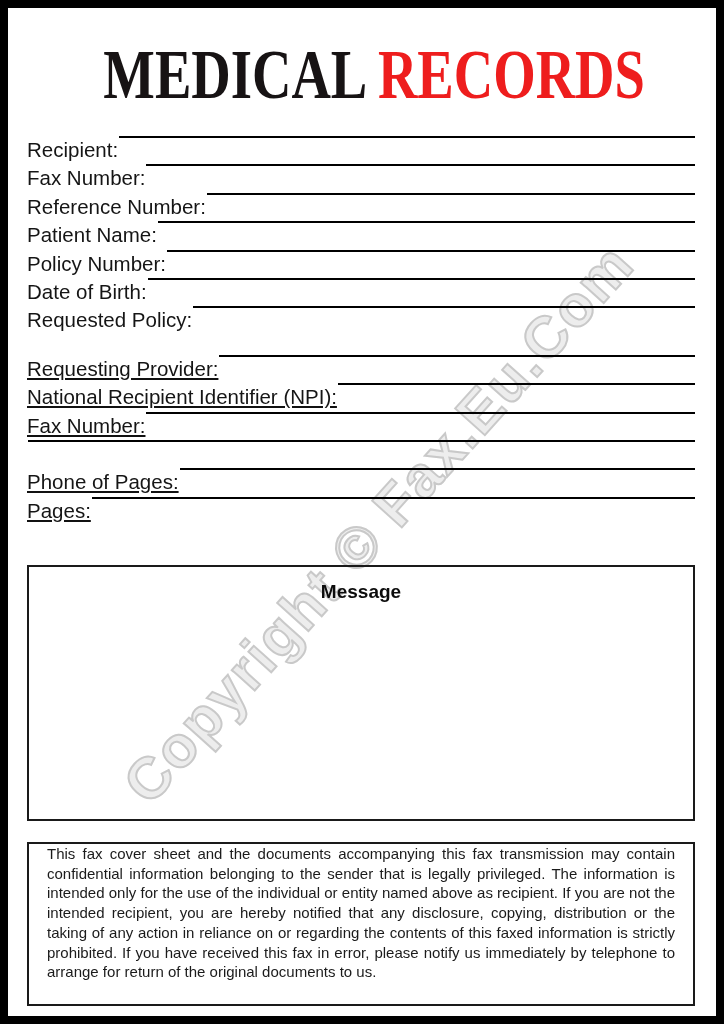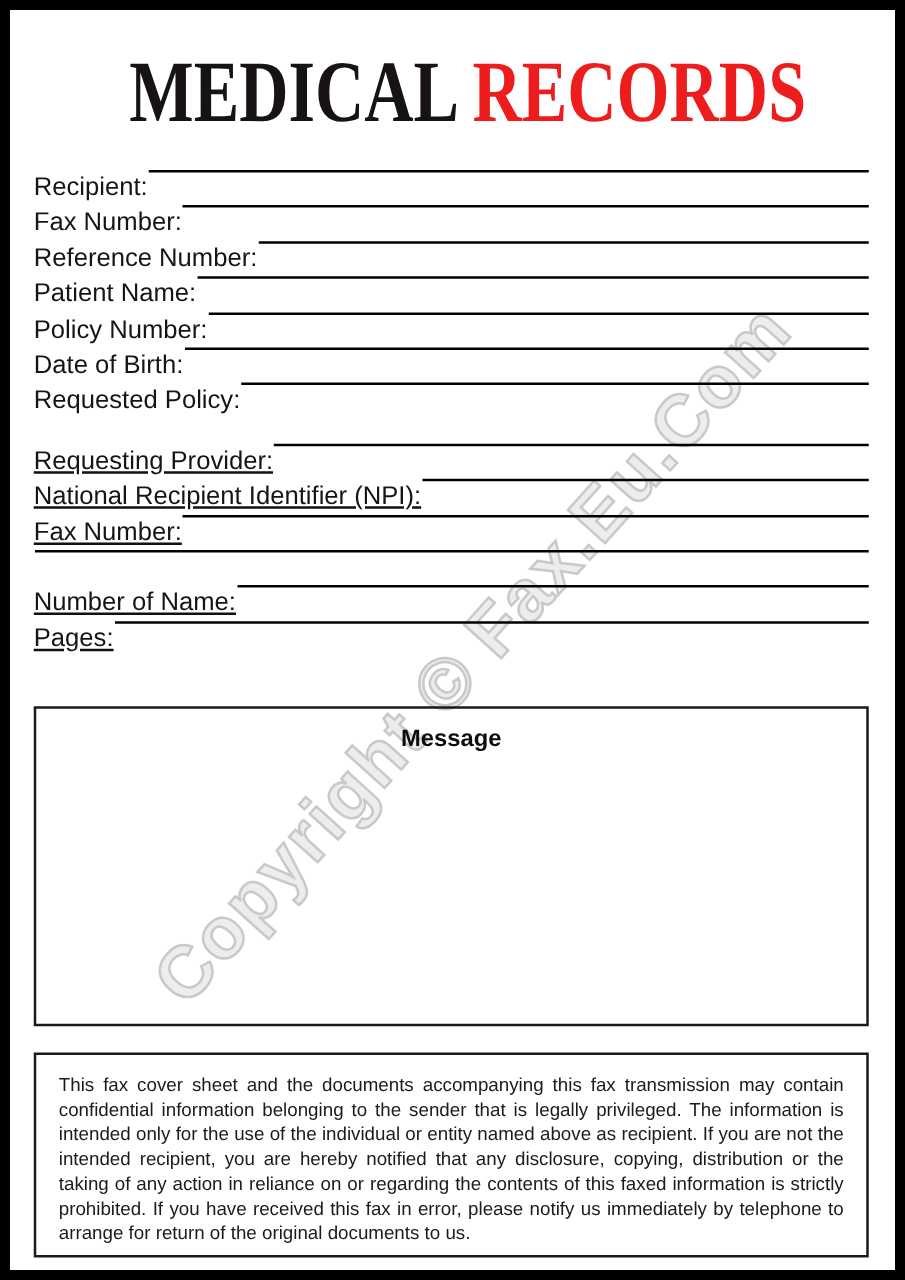--- a/index.html
+++ b/index.html
@@ -85,21 +85,21 @@
     font-size: 19px;
     font-weight: 700;
     color: #0c0c0c;
   }
 
   .disclaimer-box {
     margin-top: 21px;
     height: 164px;
     box-sizing: border-box;
     border: 2px solid #1a1a1a;
-    padding: 15px 18px 9px 18px;
+    padding: 0 18px 9px 18px;
   }
   .disclaimer-text {
     margin: 0;
     font-size: 15px;
     line-height: 19.7px;
     text-align: justify;
     color: #1b1b1b;
   }
 </style>
 </head>
@@ -156,21 +156,21 @@
           <span class="field-line"></span>
         </div>
         <div class="field-row">
           <span class="field-label">Fax Number:</span>
           <span class="field-line"></span>
         </div>
         <div class="field-row">
           <span class="field-line"></span>
         </div>
         <div class="field-row">
-          <span class="field-label">Number of Name:</span>
+          <span class="field-label">Phone of Pages:</span>
           <span class="field-line"></span>
         </div>
         <div class="field-row">
           <span class="field-label">Pages:</span>
           <span class="field-line"></span>
         </div>
       </div>
 
     <div class="message-box">
       <div class="message-heading">Message</div>

